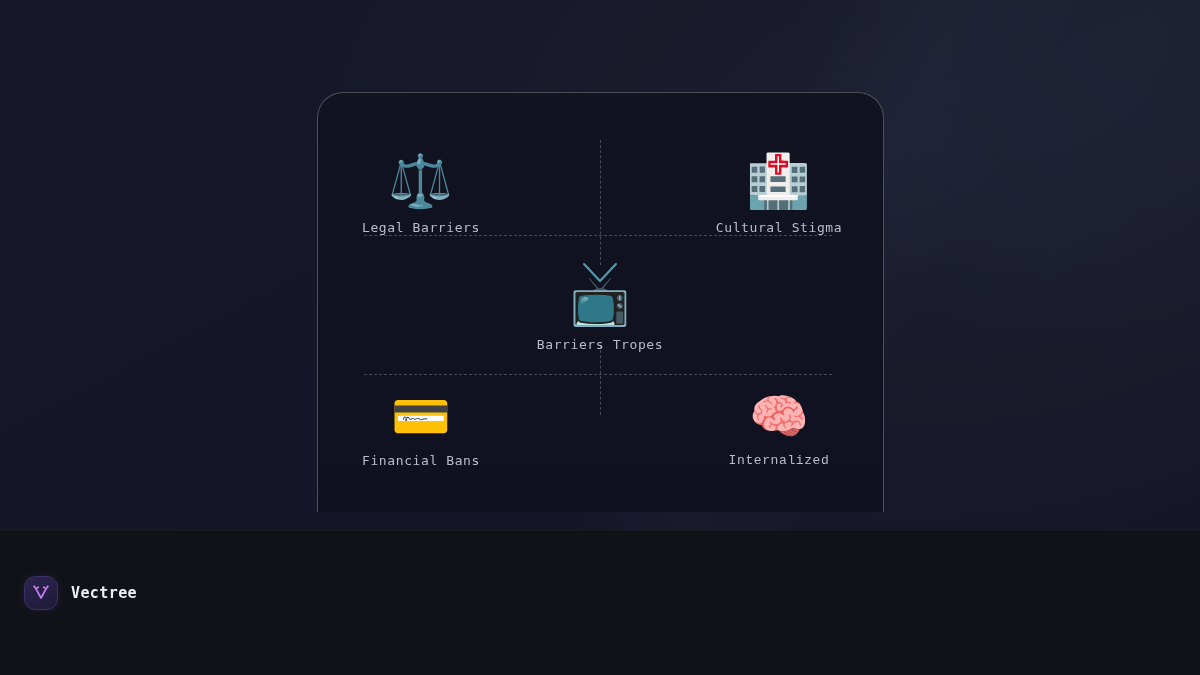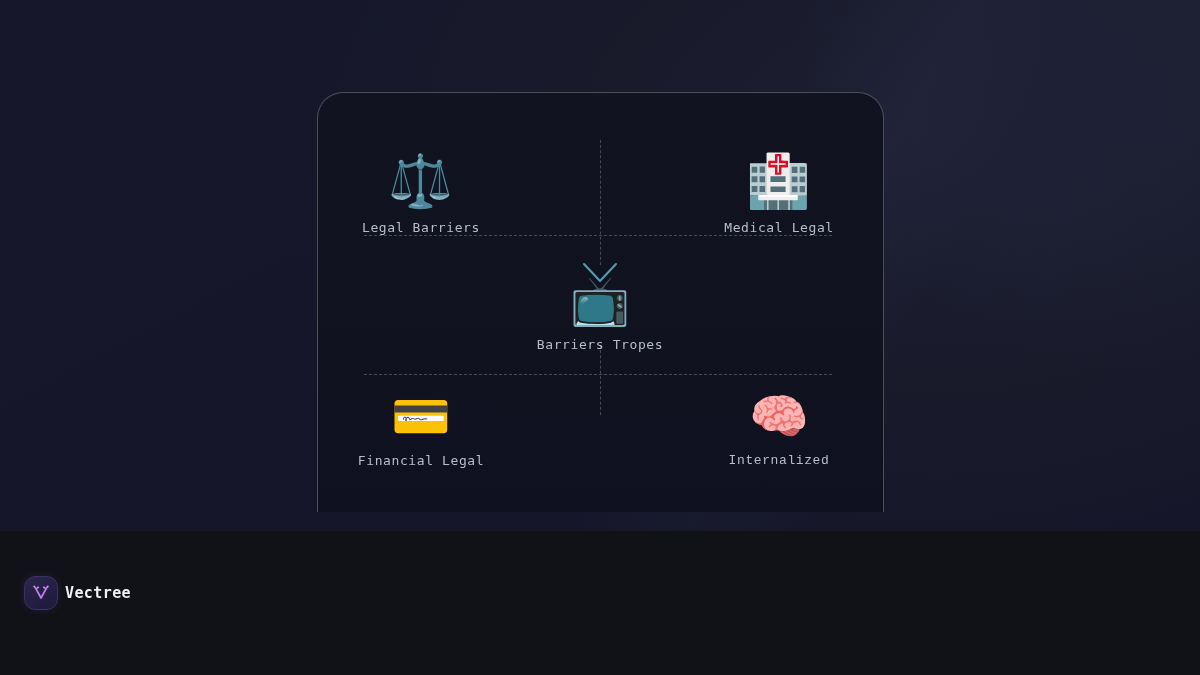--- a/index.html
+++ b/index.html
@@ -90,21 +90,21 @@
 
   
   #footer{
     position:absolute; left:0; top:530px;
     width:1200px; height:145px;
     background:#111217;
     border-top:1px solid rgba(255,255,255,0.035);
   }
   #brand-row{
     position:absolute; left:24px; top:45px;
-    display:flex; align-items:center; gap:7px;
+    display:flex; align-items:center; gap:13px;
   }
   #brand-mark{
     width:34px; height:34px;
     border-radius:11px;
     background:linear-gradient(150deg,#2c2550 0%, #241f43 55%, #1e1a38 100%);
     border:1px solid #3a3168;
     display:flex; align-items:center; justify-content:center;
     box-shadow:0 0 10px rgba(150,90,220,0.13);
   }
   #brand-name{
@@ -130,29 +130,29 @@
         <div class="hline" style="left: 364px; top: 235px; width: 468px; border-top-color: rgb(82, 83, 94);"></div>
         <div class="hline" style="left: 364px; top: 374px; width: 468px; border-top-color: rgb(82, 83, 94);"></div>
         <div class="vline" style="left: 600px; top: 140px; height: 125px; border-left-color: rgb(82, 83, 94);"></div>
         <div class="vline" style="left: 600px; top: 345px; height: 70px; border-left-color: rgb(82, 83, 94);"></div>
         <div class="node" style="left: 421px; top: 155px;">
           <div class="emoji" style="font-size: 52px;">⚖️</div>
           <div class="label" style="color: rgb(185, 189, 201);">Legal Barriers</div>
         </div>
         <div class="node" style="left: 779px; top: 155px;">
           <div class="emoji" style="font-size: 52px;">🏥</div>
-          <div class="label" style="color: rgb(185, 189, 201);">Medical Legal</div>
+          <div class="label" style="color: rgb(185, 189, 201);">Cultural Stigma</div>
         </div>
         <div class="node" style="left: 600px; top: 276px;">
           <div class="emoji" style="font-size: 48px;">📺</div>
           <div class="label" style="color: rgb(185, 189, 201);">Barriers Tropes</div>
         </div>
         <div class="node" style="left: 421px; top: 392px;">
           <div class="emoji" style="font-size: 48px;">💳</div>
-          <div class="label" style="color: rgb(185, 189, 201);">Financial Legal</div>
+          <div class="label" style="color: rgb(185, 189, 201);">Financial Bans</div>
         </div>
         <div class="node" style="left: 779px; top: 392px;">
           <div class="emoji" style="font-size: 48px;">🧠</div>
           <div class="label" style="color: rgb(185, 189, 201); font-family: Liberation Mono, monospace;">Internalized</div>
         </div>
       </div>
 
     <svg id="arrow-head" width="36" height="22" viewBox="0 0 36 22">
       <path d="M2 2 L18 19 L34 2" fill="none" stroke="#5aa7bd" stroke-width="2.1" stroke-linecap="round" stroke-linejoin="round" opacity="0.92"></path>
     </svg>

